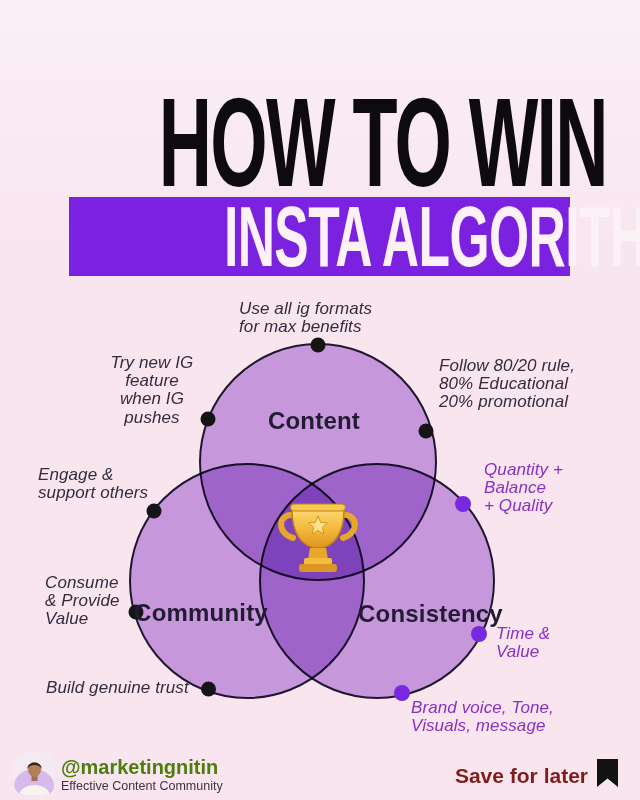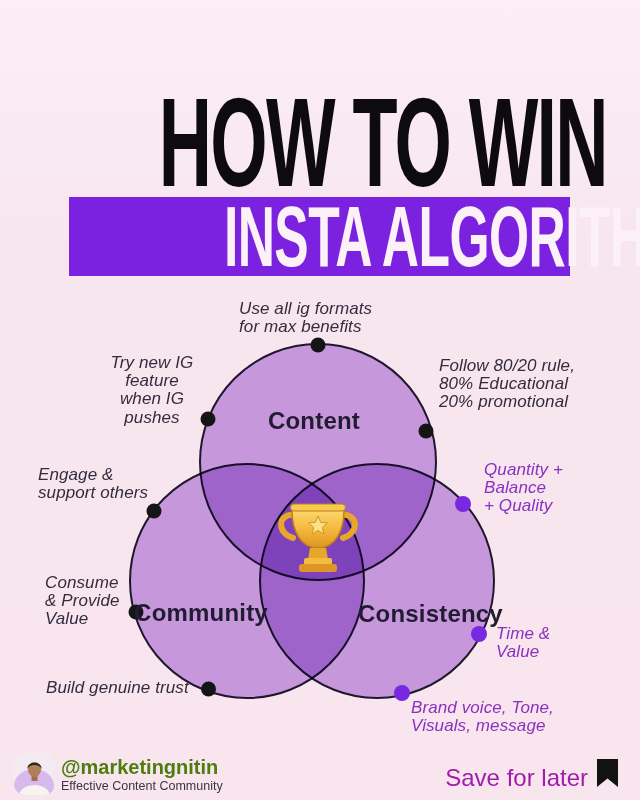--- a/index.html
+++ b/index.html
@@ -38,21 +38,21 @@
 
   .lbl-content{left:244px;top:407px;width:140px;}
   .lbl-community{left:131px;top:599px;width:140px;}
   .lbl-consistency{left:358px;top:588px;width:140px;margin-top:12px;}
 
   
   .avatar{left:14px;top:753px;width:41px;height:42px;border-radius:11px;overflow:hidden;
           background:#F3EAF2;cursor:pointer;}
   .handle{left:61px;top:756px;font-size:20px;font-weight:bold;color:#4d7c0f;cursor:pointer;}
   .tagline{left:61px;top:779px;font-size:12.5px;color:#3B3440;}
-  .save-label{right:52px;top:764px;font-size:24px;font-weight:normal;color:#a21caf;cursor:pointer;}
+  .save-label{right:52px;top:764px;font-size:21px;font-weight:bold;color:#7f1d1d;cursor:pointer;}
   .bookmark{right:22px;top:759px;width:21px;height:28px;cursor:pointer;}
 </style>
 </head>
 <body>
 
 <div class="abs title-wrap">
   <span class="title-text">HOW TO WIN</span>
 </div>
 
 <div class="abs banner">

